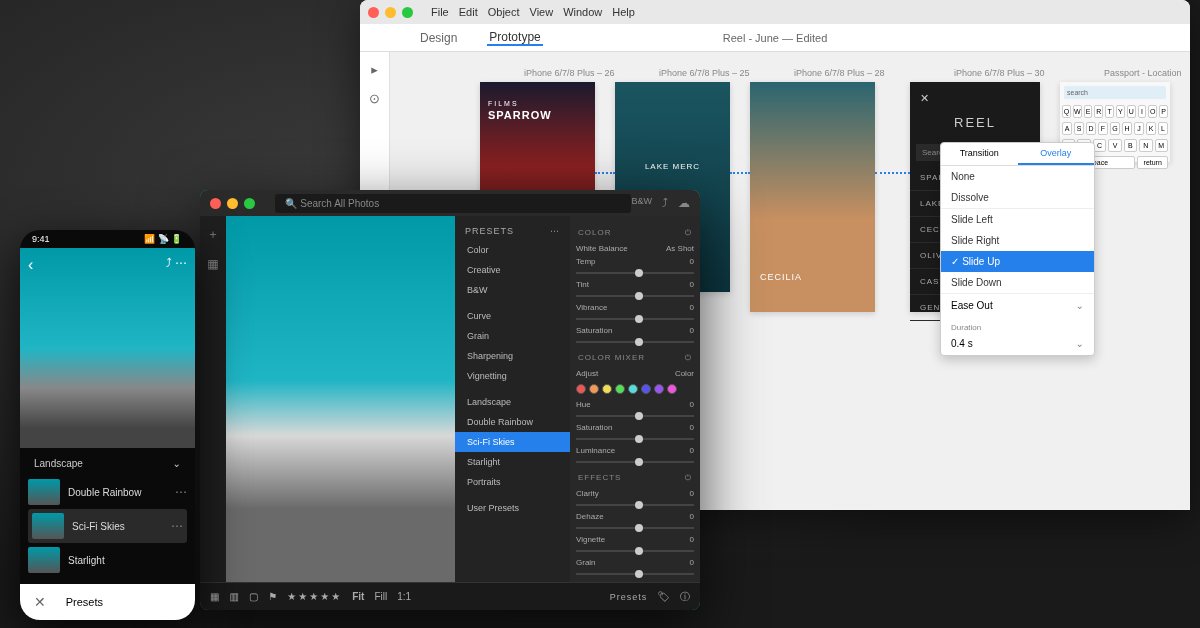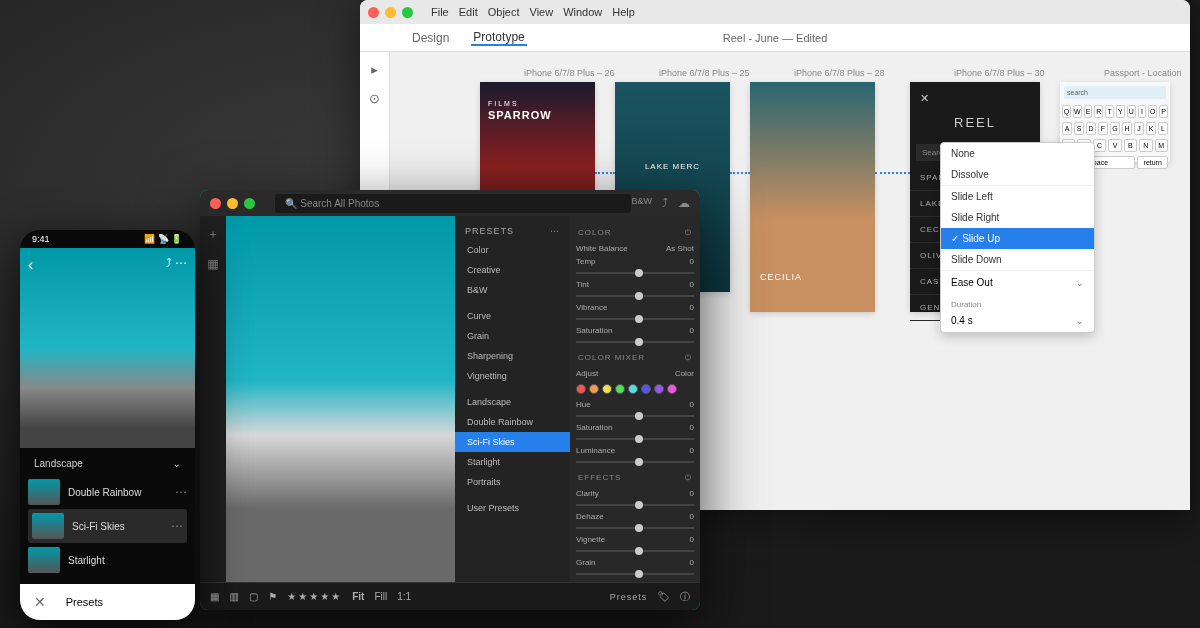--- a/index.html
+++ b/index.html
@@ -6,21 +6,21 @@
 body { width: 1200px; height: 628px; background: radial-gradient(ellipse at 30% 30%, #3a3a3a 0%, #1a1a1a 70%); overflow: hidden; position: relative; }
 
 
 .xd-window { position: absolute; left: 360px; top: 0; width: 830px; height: 510px; background: #f5f5f5; border-radius: 8px 8px 0 0; box-shadow: 0 10px 40px rgba(0,0,0,0.5); overflow: hidden; }
 .xd-titlebar { height: 24px; background: #e8e8e8; display: flex; align-items: center; padding: 0 8px; gap: 6px; font-size: 11px; color: #333; }
 .traffic { display: flex; gap: 6px; }
 .traffic span { width: 11px; height: 11px; border-radius: 50%; }
 .tl-r { background: #ff5f57; } .tl-y { background: #febc2e; } .tl-g { background: #28c840; }
 .xd-menus { display: flex; gap: 10px; margin-left: 12px; font-size: 11px; }
 .xd-tabs { height: 28px; background: #fff; border-bottom: 1px solid #ddd; display: flex; align-items: center; padding-left: 50px; gap: 20px; font-size: 12px; }
-.xd-tab { padding: 0 2px; color: #666; cursor: pointer; }
+.xd-tab { padding: 0 2px; color: #666; cursor: pointer; margin-left: 8px; }
 .xd-tab.active { color: #333; border-bottom: 2px solid #2680eb; }
 .xd-doc-title { position: absolute; left: 50%; transform: translateX(-50%); top: 32px; font-size: 11px; color: #666; }
 .xd-toolbar { position: absolute; left: 0; top: 52px; width: 30px; height: 450px; background: #fff; border-right: 1px solid #e0e0e0; display: flex; flex-direction: column; align-items: center; gap: 14px; padding-top: 10px; }
 .xd-toolbar span { font-size: 13px; color: #666; cursor: pointer; }
 .xd-canvas { position: absolute; left: 30px; top: 52px; right: 0; bottom: 0; background: #f0f0f0; }
 .xd-zoom { position: absolute; right: 12px; top: 60px; font-size: 11px; color: #555; display: flex; gap: 10px; align-items: center; }
 .xd-zoom span { cursor: pointer; }
 
 .artboard { position: absolute; background: #fff; box-shadow: 0 2px 6px rgba(0,0,0,0.15); }
 .ab-label { position: absolute; top: -14px; left: 0; font-size: 9px; color: #888; white-space: nowrap; padding-left: 44px; }
@@ -194,20 +194,24 @@
           <span style="flex:1.2">return</span>
         </div>
     </div>
     <div class="proto-link" style="left:205px;top:120px;width:20px"></div>
     <div class="proto-link" style="left:340px;top:120px;width:20px"></div>
     <div class="proto-link" style="left:485px;top:120px;width:35px"></div>
     <div class="proto-handle" style="left:650px;top:136px">›</div>
   </div>
 
   <div class="xd-popup">
+    <div class="xd-pop-tabs">
+      <div>Transition</div>
+      <div class="pactive">Overlay</div>
+    </div>
     <div class="xd-pop-item">None</div>
     <div class="xd-pop-item">Dissolve</div>
     <div class="xd-pop-sep"></div>
     <div class="xd-pop-item">Slide Left</div>
     <div class="xd-pop-item">Slide Right</div>
     <div class="xd-pop-item sel">✓ <span>Slide Up</span></div>
     <div class="xd-pop-item">Slide Down</div>
     <div class="xd-pop-sep"></div>
     <div class="xd-pop-field">
         <span>Ease Out</span>

